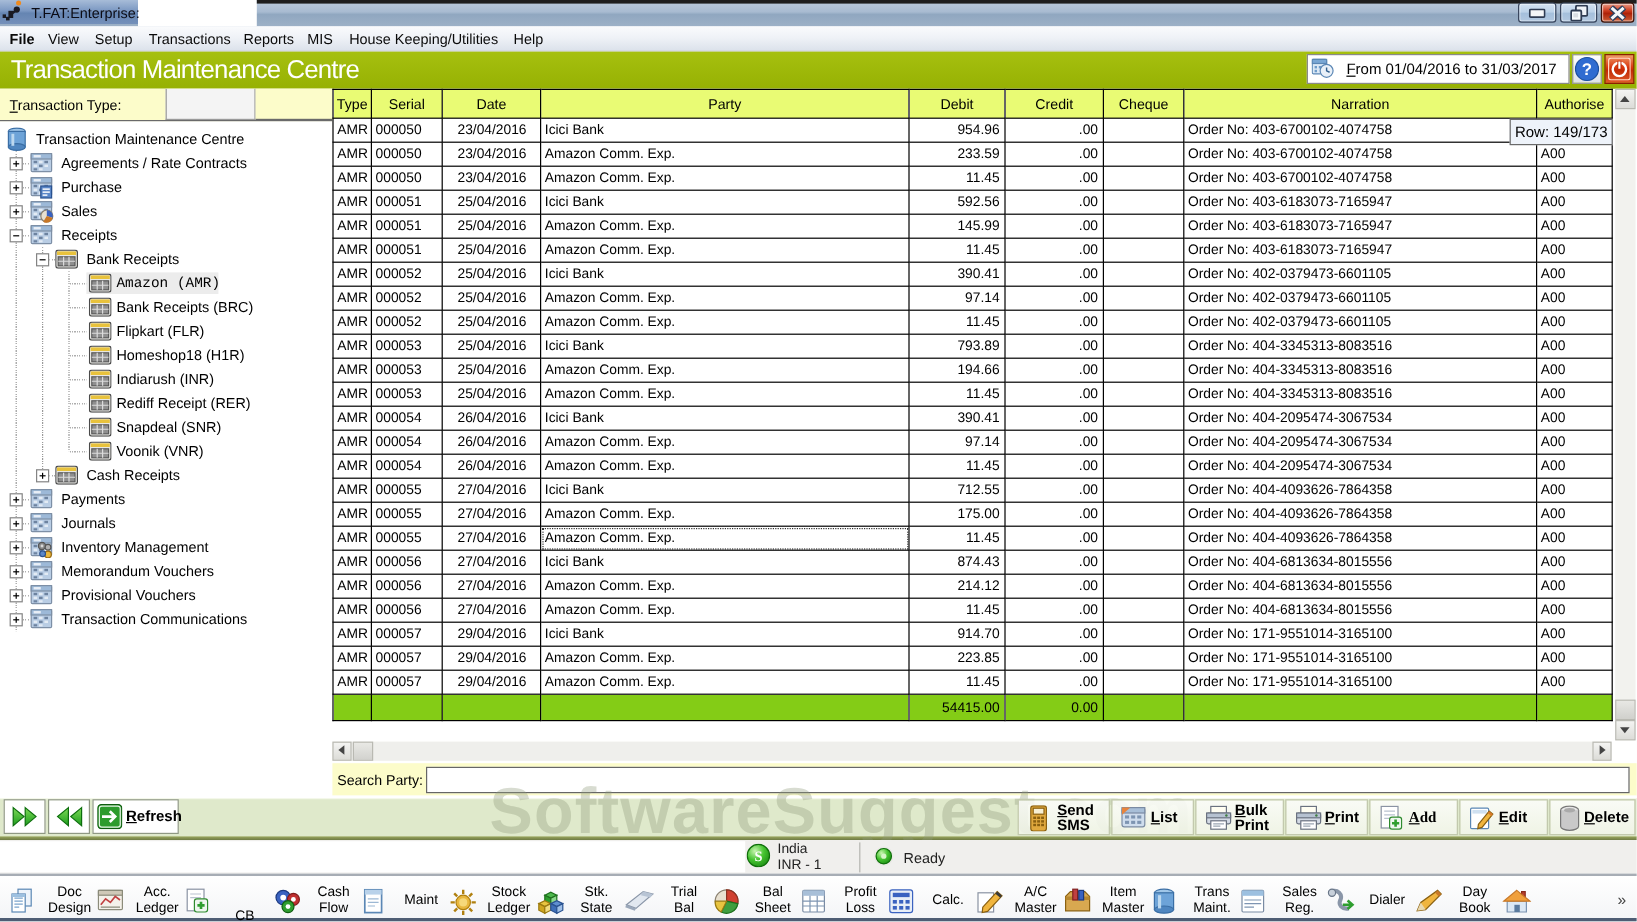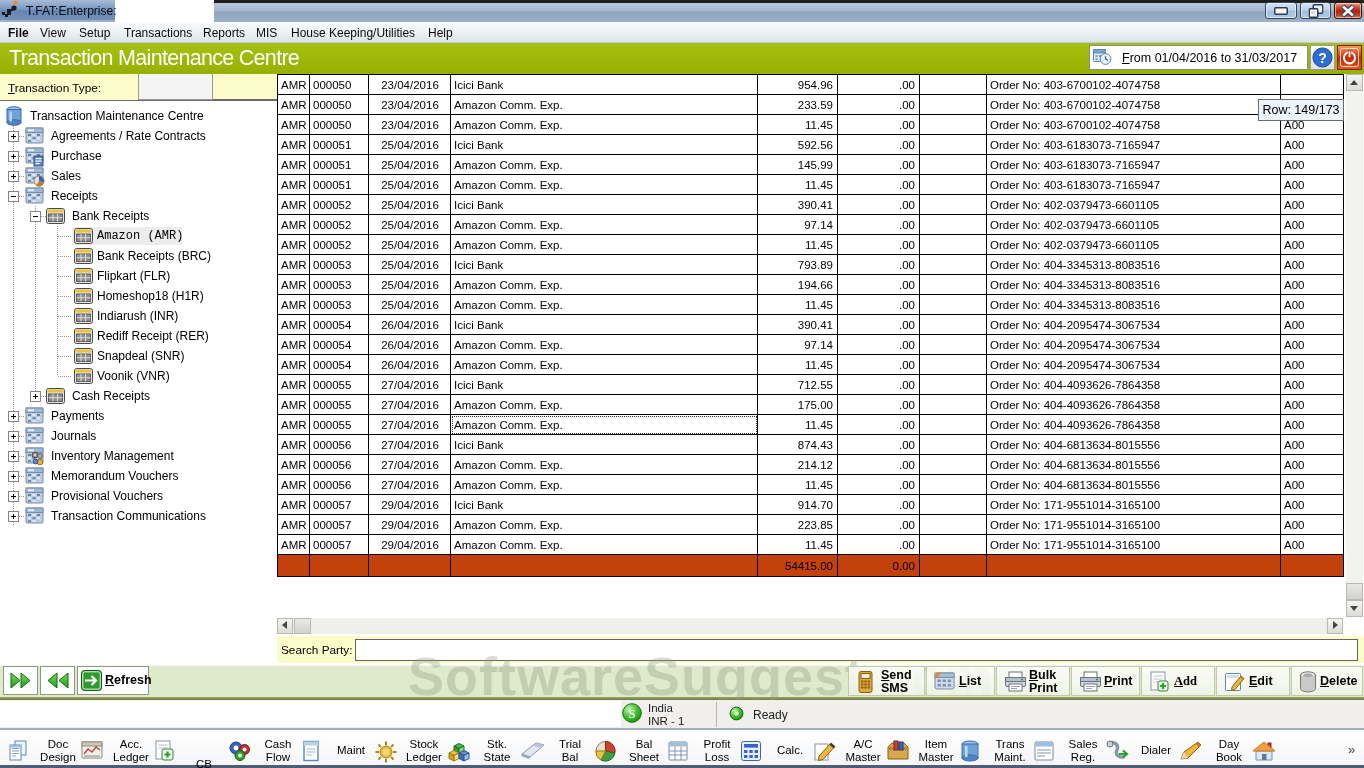--- a/index.html
+++ b/index.html
@@ -18,21 +18,21 @@
 .pbox .h{position:absolute;left:2px;top:4px;width:5px;height:1px;background:#000;}
 .pbox .v{position:absolute;left:4px;top:2px;width:1px;height:5px;background:#000;}
 .dotv{position:absolute;width:1px;background-image:repeating-linear-gradient(180deg,#9a9a9a 0 1px,transparent 1px 2px);}
 .doth{position:absolute;height:1px;background-image:repeating-linear-gradient(90deg,#9a9a9a 0 1px,transparent 1px 2px);}
 
 td,th{border:1px solid #000;font-weight:normal;overflow:hidden;white-space:nowrap;}
 th{background:#e9fb74;font-size:11.8px;}
 td{background:#fff;font-size:11.5px;padding:0 2px 0 3px;}
 td.r{text-align:right;padding-right:4px;}
 td.c{text-align:center;}
-tr.tot td{background:#c2410c;}
+tr.tot td{background:#84cc16;}
 
 .sbtn{position:absolute;background:linear-gradient(180deg,#f4f4f2,#dcdcd8);border:1px solid #b9b9b2;}
 .arr{position:absolute;width:0;height:0;}
 .cmdtxt{font-size:12.5px;font-weight:bold;color:#000;line-height:13px;}
 u{text-decoration:underline;}
 .tb-lbl{font-size:11.5px;color:#000;line-height:12.5px;text-align:center;}
 </style></head>
 <body>
 
 <div class="abs" style="left:0;top:0;width:1364px;height:22px;background:linear-gradient(180deg,#bdccde 0%,#a8bbd1 45%,#90a7c0 55%,#9db1c7 100%);"></div>
@@ -454,20 +454,31 @@
       <col style="width:59px">
       <col style="width:82px">
       <col style="width:307px">
 <col style="width:80px">
       <col style="width:82px">
       <col style="width:67px">
       <col style="width:294px">
       <col style="width:63px">
 </colgroup>
 <tbody>
+      <tr style="height:24px">
+        <th>Type</th>
+        <th>Serial</th>
+        <th>Date</th>
+        <th>Party</th>
+        <th>Debit</th>
+        <th>Credit</th>
+        <th>Cheque</th>
+        <th>Narration</th>
+        <th>Authorise</th>
+      </tr>
 
 <tr style="height:20px">
         <td>AMR</td>
         <td>000050</td>
         <td class="c">23/04/2016</td>
         <td>Icici Bank</td>
         <td class="r">954.96</td>
         <td class="r">.00</td>
         <td></td>
         <td>Order No: 403-6700102-4074758</td>

